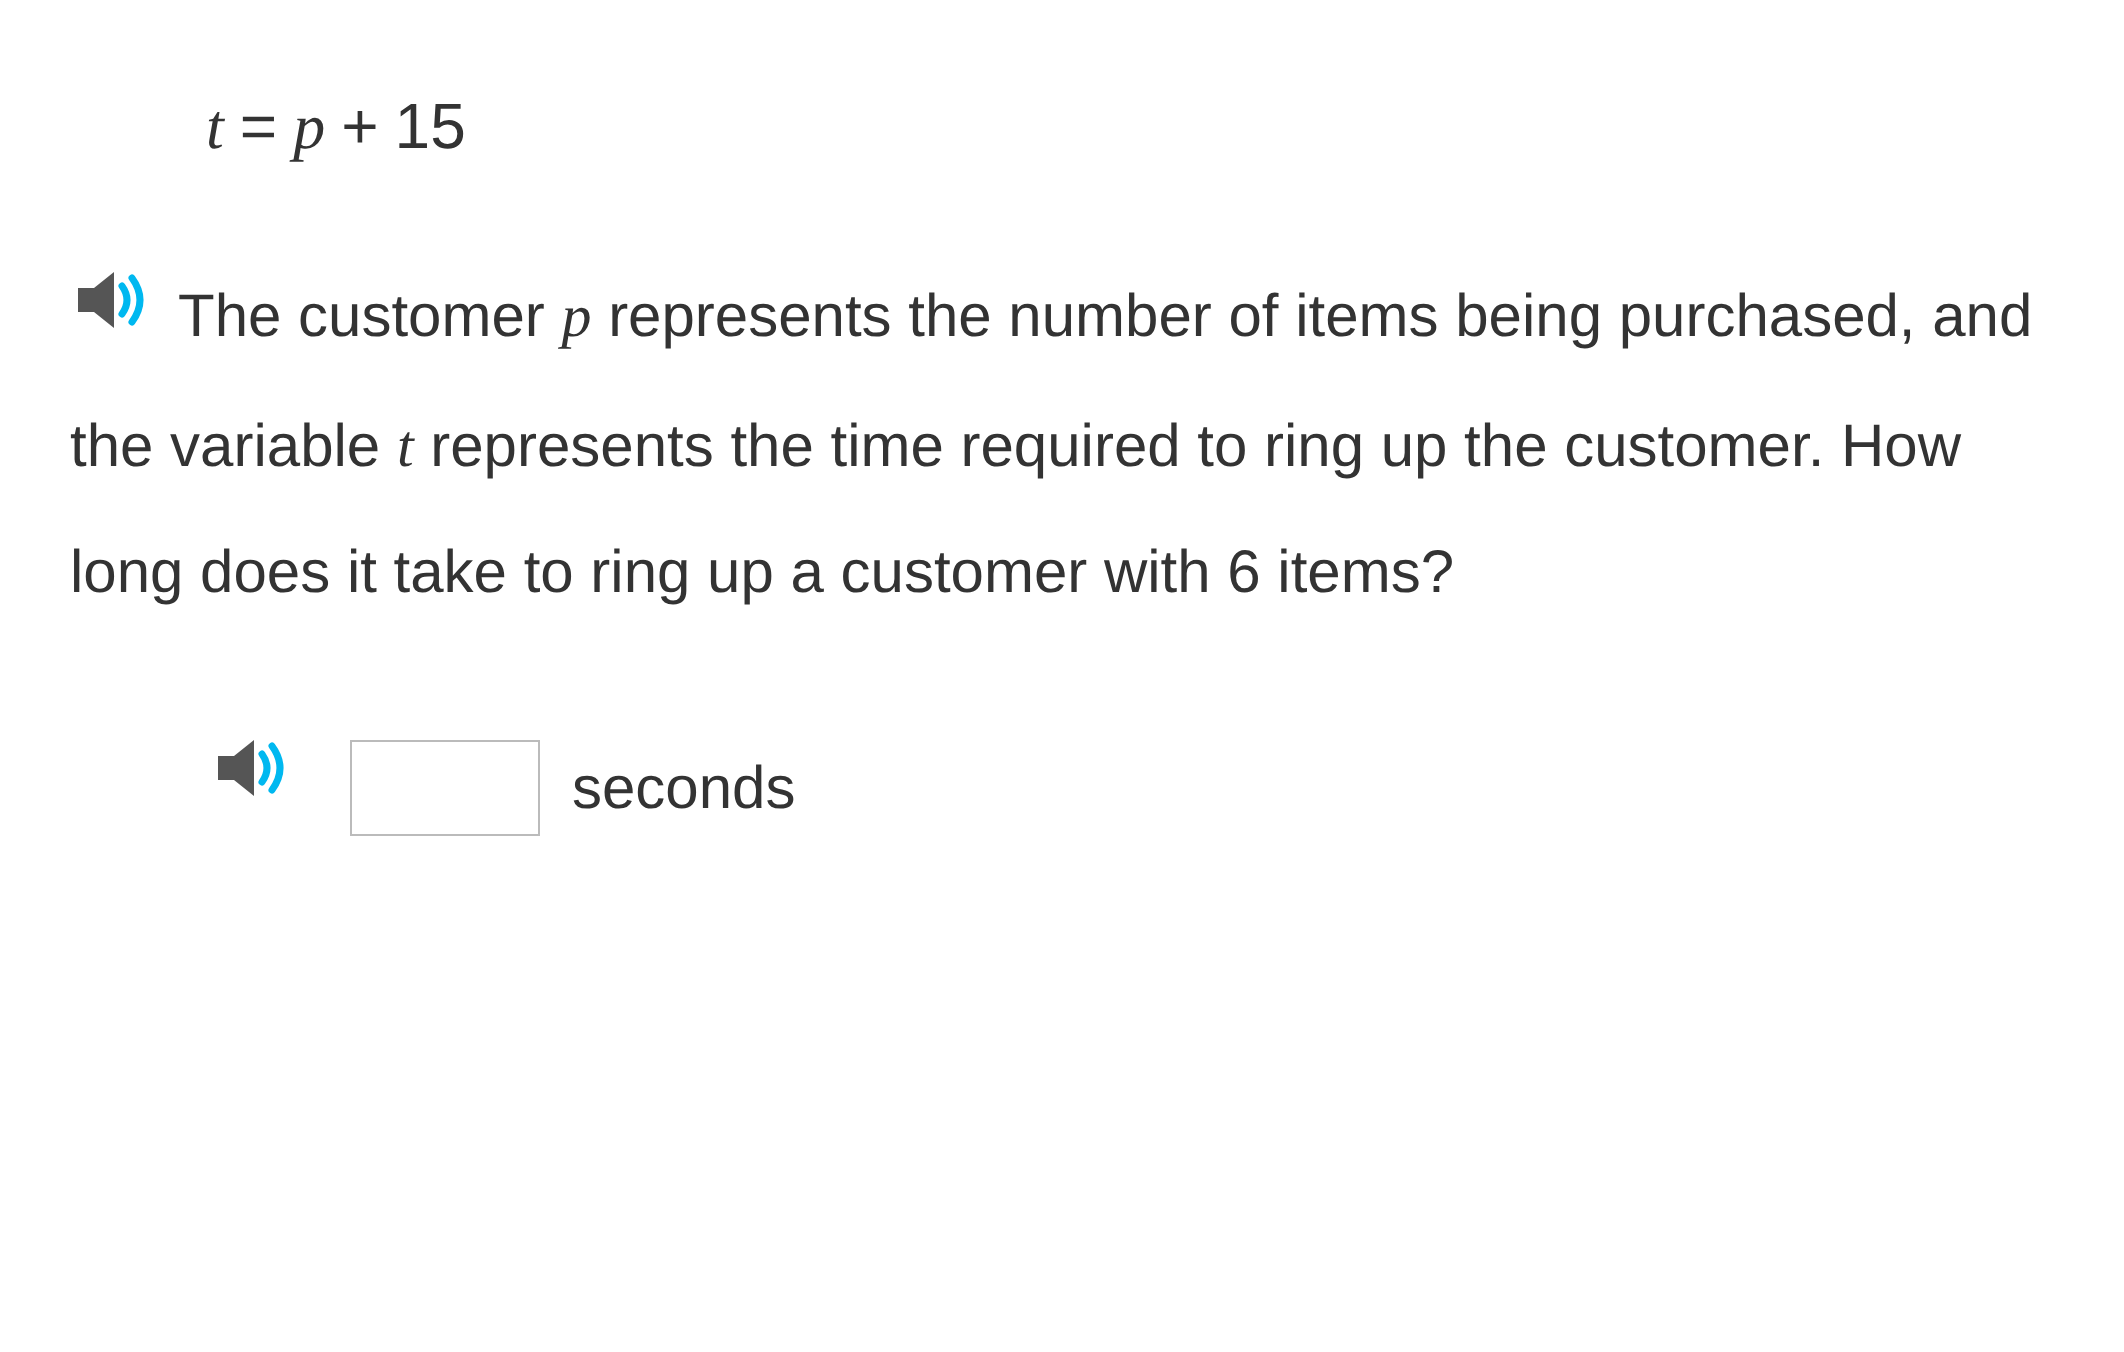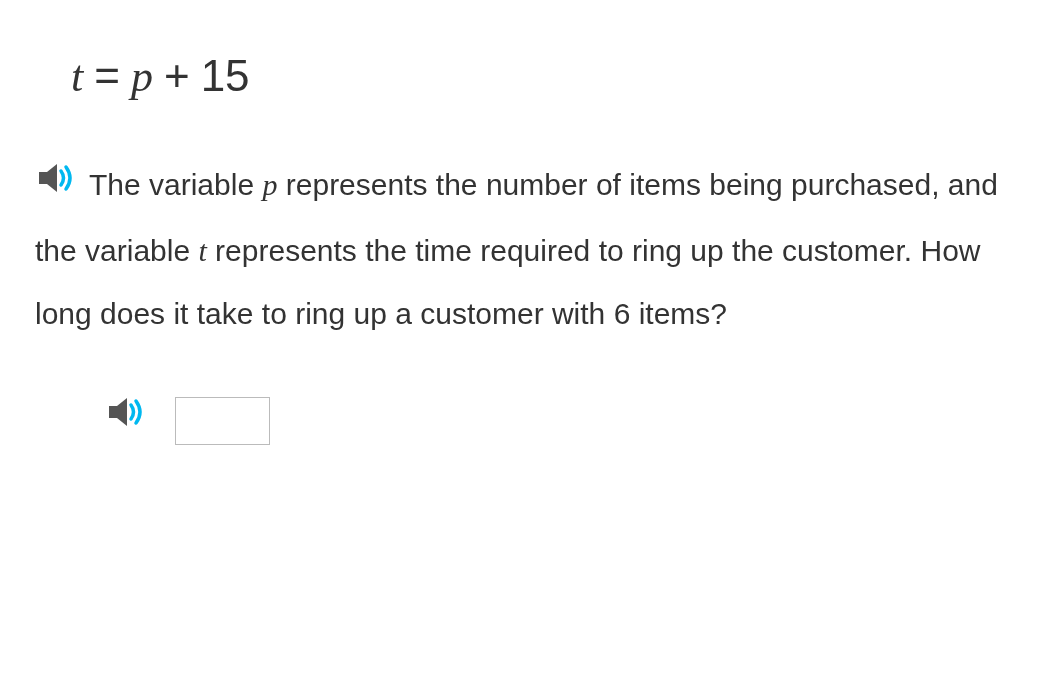--- a/index.html
+++ b/index.html
@@ -13,23 +13,23 @@
       color: #333;
       background: #fff;
       padding: 30px 35px;
       width: 1062px;
       height: 676px;
       line-height: 2.1;
     }
     .equation {
       font-style: italic;
       font-family: Georgia, 'Times New Roman', serif;
-      margin-left: 36px;
+      margin-left: 68px;
       margin-bottom: 30px;
-      font-size: 44px;
+      font-size: 32px;
     }
     .equation .operator {
       font-style: normal;
       font-family: Verdana, sans-serif;
     }
     .equation .number {
       font-style: normal;
       font-family: Verdana, sans-serif;
     }
     .question-block {
@@ -76,25 +76,26 @@
   <span class="number">15</span>
 </div>
 
 <div class="question-block">
   <span class="speaker-icon">
     <svg width="42" height="36" viewBox="0 0 42 36">
       <path d="M 4 12 L 4 24 L 12 24 L 22 32 L 22 4 L 12 12 Z" fill="#555"></path>
       <path d="M 26 11 Q 31 18 26 25" stroke="#00b8f0" stroke-width="3.5" fill="none" stroke-linecap="round"></path>
       <path d="M 31 7 Q 39 18 31 29" stroke="#00b8f0" stroke-width="3.5" fill="none" stroke-linecap="round"></path>
     </svg>
-  </span><span>The variable </span><span class="italic-var">p</span><span> represents the number of items being purchased, and the variable </span><span class="italic-var">t</span><span> represents the time required to ring up the customer. How long does it take to ring up a customer with 6 items?</span>
+  </span><span>The customer </span><span class="italic-var">p</span><span> represents the number of items being purchased, and the variable </span><span class="italic-var">t</span><span> represents the time required to ring up the customer. How long does it take to ring up a customer with 6 items?</span>
 </div>
 
 <div class="answer-row">
   <span class="speaker-icon">
     <svg width="42" height="36" viewBox="0 0 42 36">
       <path d="M 4 12 L 4 24 L 12 24 L 22 32 L 22 4 L 12 12 Z" fill="#555"></path>
       <path d="M 26 11 Q 31 18 26 25" stroke="#00b8f0" stroke-width="3.5" fill="none" stroke-linecap="round"></path>
       <path d="M 31 7 Q 39 18 31 29" stroke="#00b8f0" stroke-width="3.5" fill="none" stroke-linecap="round"></path>
     </svg>
   </span>
   <input type="text" class="answer-input" value="" style="">
+  <span class="answer-label">seconds</span>
 </div>
 
 </body></html>

